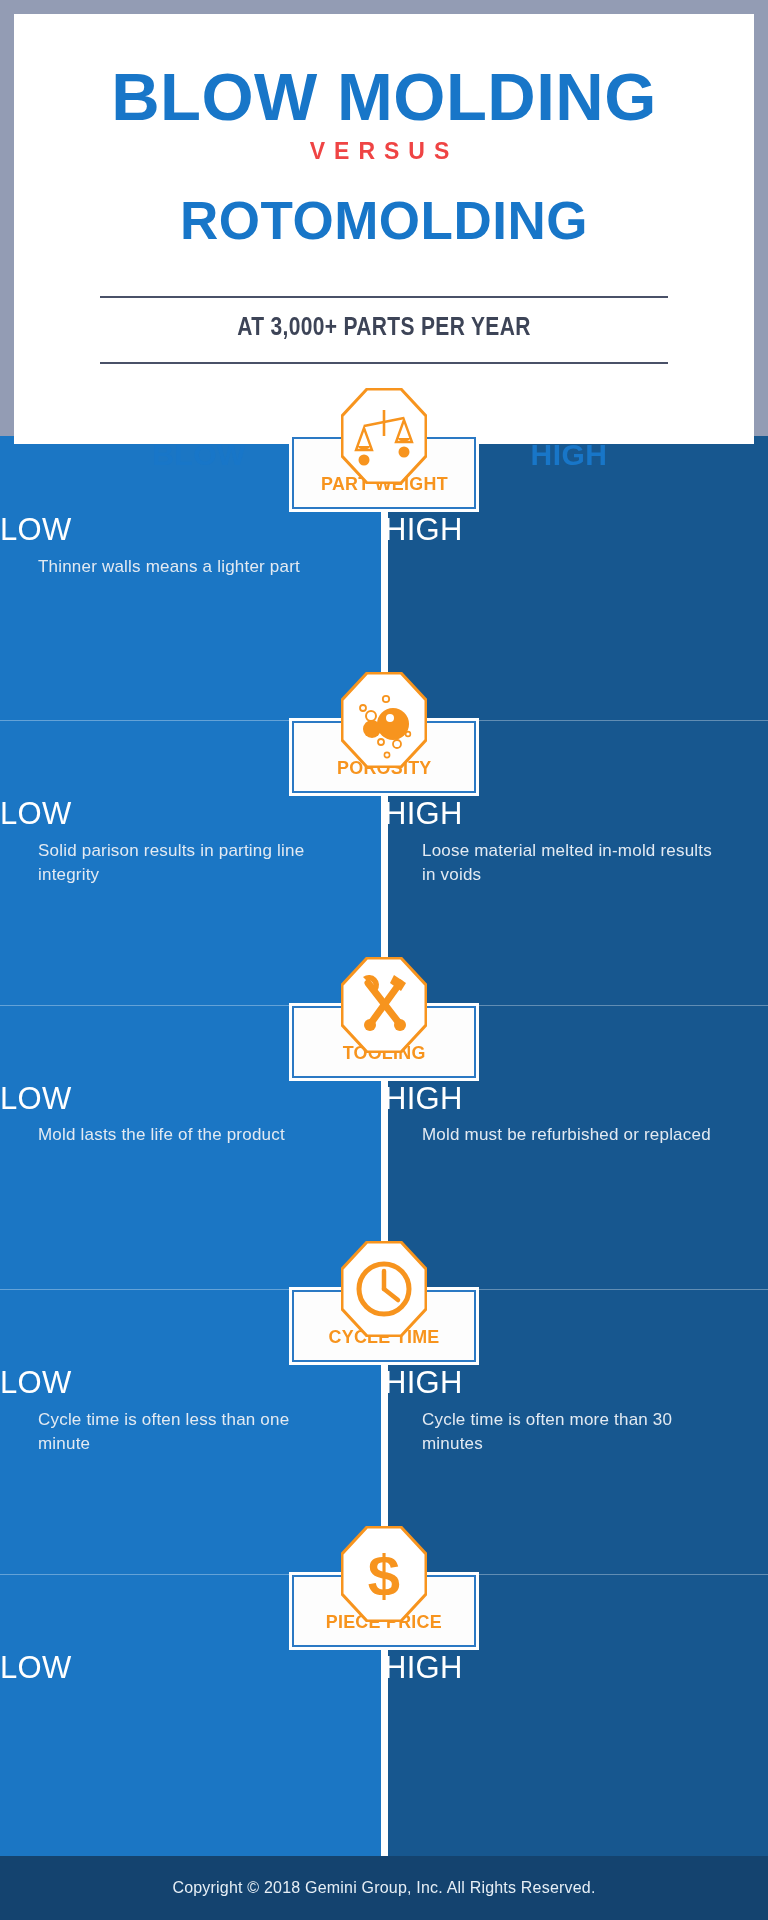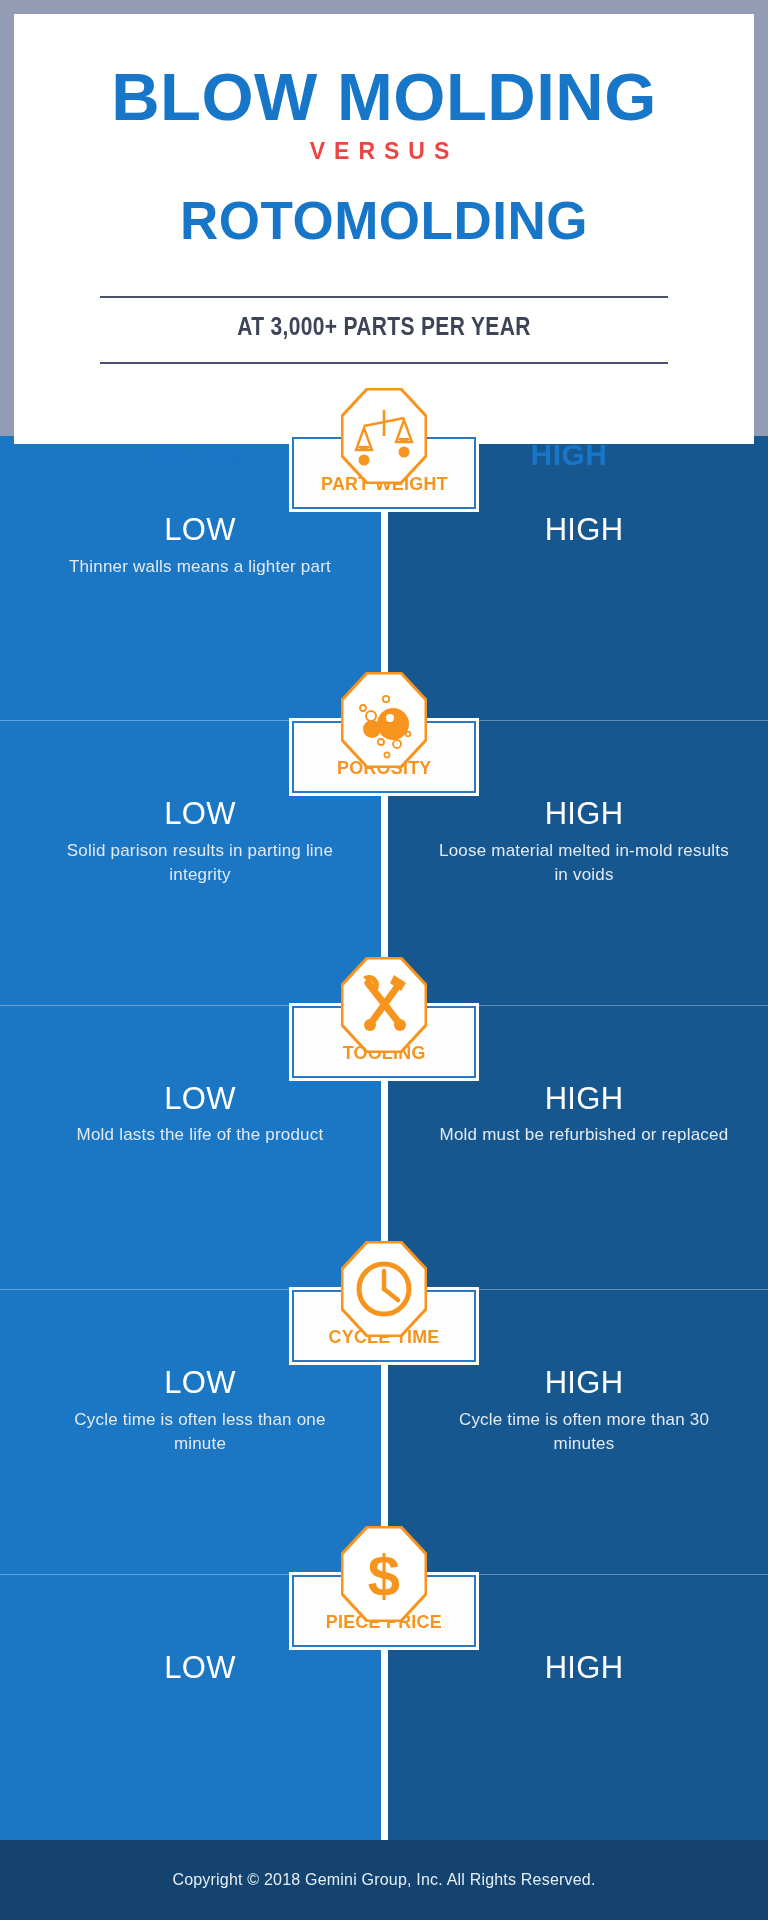--- a/index.html
+++ b/index.html
@@ -115,22 +115,21 @@
     position: relative;
     width: 768px;
     display: flex;
   }
 
   .side {
     width: 384px;
     position: relative;
     padding-top: 78px;
     padding-bottom: 14px;
-    text-align: center;
-    padding-left: 16px;
+    text-align: left;
   }
   .side.left  { background: #1b76c4; }
   .side.right { background: #17578f; }
 
   .side.left.alt  { background: #1b76c4; }
   .side.right.alt { background: #17578f; }
 
   .level {
     font-size: 31px;
     color: #ffffff;
@@ -222,21 +221,21 @@
 
   
   .section { position: relative; }
 
   
   #footer {
     position: absolute;
     left: 0;
     bottom: 0;
     width: 768px;
-    height: 80px;
+    height: 64px;
     background: #14436f;
     display: flex;
     align-items: center;
     justify-content: center;
     z-index: 10;
   }
   #footer-text {
     font-size: 16px;
     color: #e6eef5;
     font-weight: 300;

